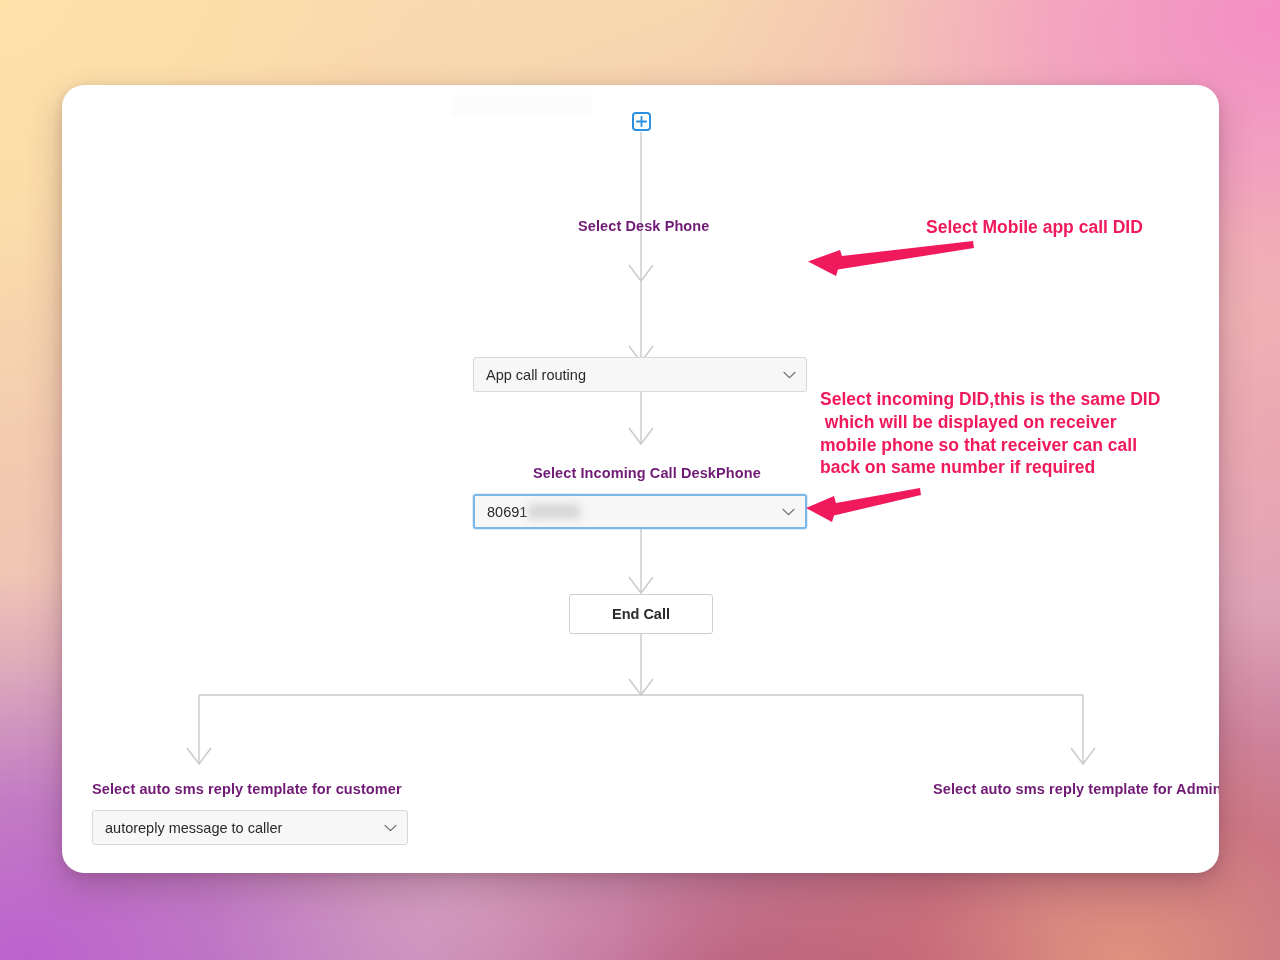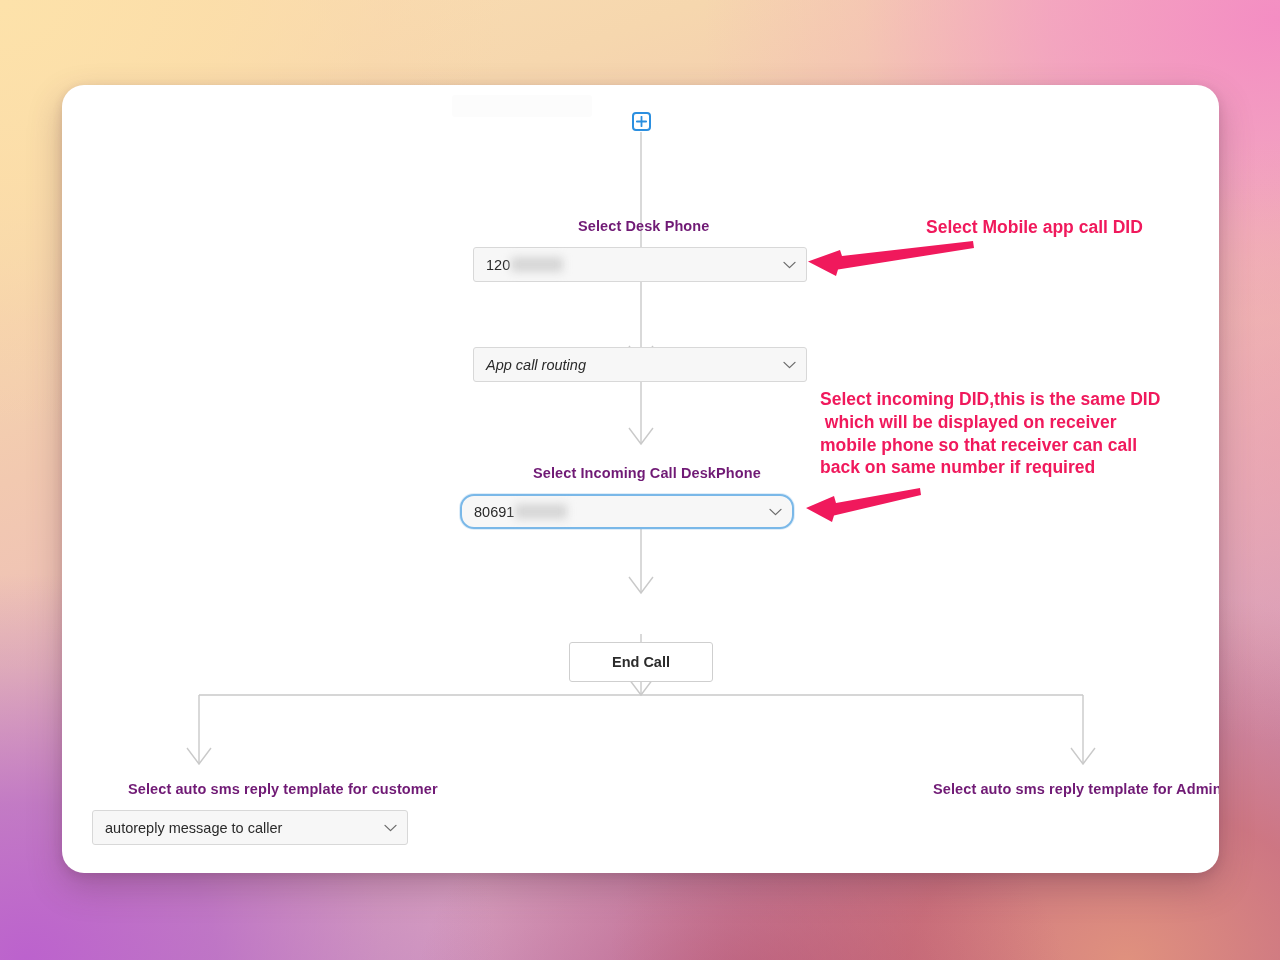--- a/index.html
+++ b/index.html
@@ -144,21 +144,20 @@
     position: absolute;
     left: 507px; top: 509px;
     width: 144px; height: 40px;
     background: #ffffff;
     border: 1px solid #cfcfcf;
     border-radius: 3px;
     display: flex; align-items: center; justify-content: center;
     font-size: 14.5px;
     font-weight: 700;
     color: #2b2b2b;
-    margin-top: 48px;
   }
 
   
   .anno {
     position: absolute;
     font-family: Liberation Sans, sans-serif;
     font-weight: 700;
     color: #f0195c;
     line-height: 1.30;
     text-shadow:
@@ -220,47 +219,40 @@
     <div class="ghost-node"></div>
 
     <div class="plus-node">
       <svg width="11" height="11" viewBox="0 0 11 11">
         <line x1="5.5" y1="0.8" x2="5.5" y2="10.2" stroke="#2b8fe0" stroke-width="1.8" stroke-linecap="round"></line>
         <line x1="0.8" y1="5.5" x2="10.2" y2="5.5" stroke="#2b8fe0" stroke-width="1.8" stroke-linecap="round"></line>
       </svg>
     </div>
 
     <div class="field-label" style="left:516px; top:133px;">Select Desk Phone</div>
-    <div class="select-box" style="left:411px; top:162px; width:334px;">
-      <span class="select-val">120</span>
-      <span class="redaction" style="width:52px;"></span>
-      <svg class="chev" width="13" height="8" viewBox="0 0 13 8">
-        <polyline points="1,1.4 6.5,6.6 12,1.4" fill="none" stroke="#6b6b6b" stroke-width="1.3" stroke-linecap="round" stroke-linejoin="round"></polyline>
-      </svg>
-    </div>
-
-    <div class="select-box" style="left:411px; top:262px; width:334px;font-style:italic;">
+
+    <div class="select-box" style="left:411px; top:272px; width:334px;">
       <span class="select-val">App call routing</span>
       <svg class="chev" width="13" height="8" viewBox="0 0 13 8">
         <polyline points="1,1.4 6.5,6.6 12,1.4" fill="none" stroke="#6b6b6b" stroke-width="1.3" stroke-linecap="round" stroke-linejoin="round"></polyline>
       </svg>
     </div>
 
     <div class="field-label" style="left:471px; top:380px;">Select Incoming Call DeskPhone</div>
-    <div class="select-box focused" style="left:398px; top:409px; width:334px;border-radius:14px;">
+    <div class="select-box focused" style="left:411px; top:409px; width:334px;">
       <span class="select-val">80691</span>
       <span class="redaction" style="width:52px;"></span>
       <svg class="chev" width="13" height="8" viewBox="0 0 13 8">
         <polyline points="1,1.4 6.5,6.6 12,1.4" fill="none" stroke="#6b6b6b" stroke-width="1.3" stroke-linecap="round" stroke-linejoin="round"></polyline>
       </svg>
     </div>
 
     <div class="end-call">End Call</div>
 
-    <div class="field-label" style="left:30px; top:696px;margin-left:36px;">Select auto sms reply template for customer</div>
+    <div class="field-label" style="left:30px; top:696px;">Select auto sms reply template for customer</div>
     <div class="select-box" style="left:30px; top:725px; width:316px;">
       <span class="select-val">autoreply message to caller</span>
       <svg class="chev" width="13" height="8" viewBox="0 0 13 8">
         <polyline points="1,1.4 6.5,6.6 12,1.4" fill="none" stroke="#6b6b6b" stroke-width="1.3" stroke-linecap="round" stroke-linejoin="round"></polyline>
       </svg>
     </div>
 
     <div class="field-label" style="left:871px; top:696px;">Select auto sms reply template for Admin</div>
 
   </div>

